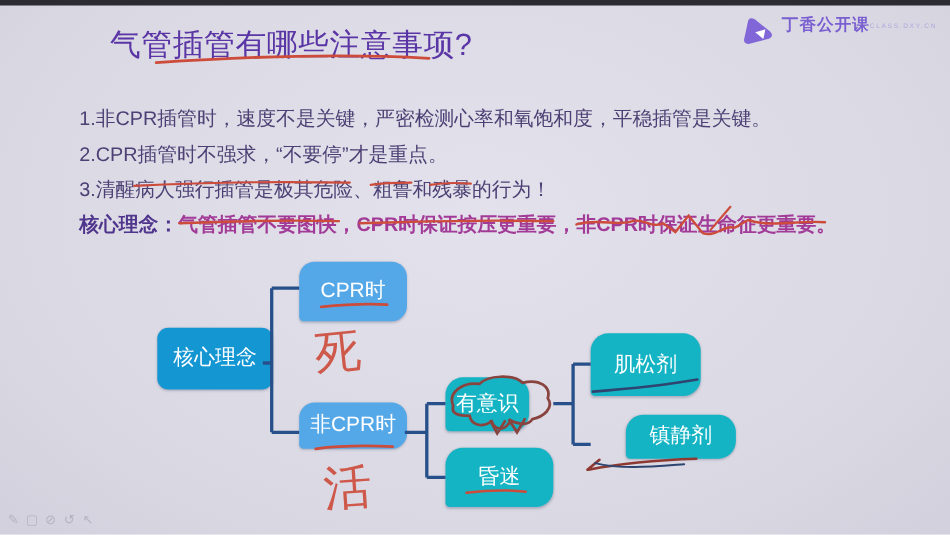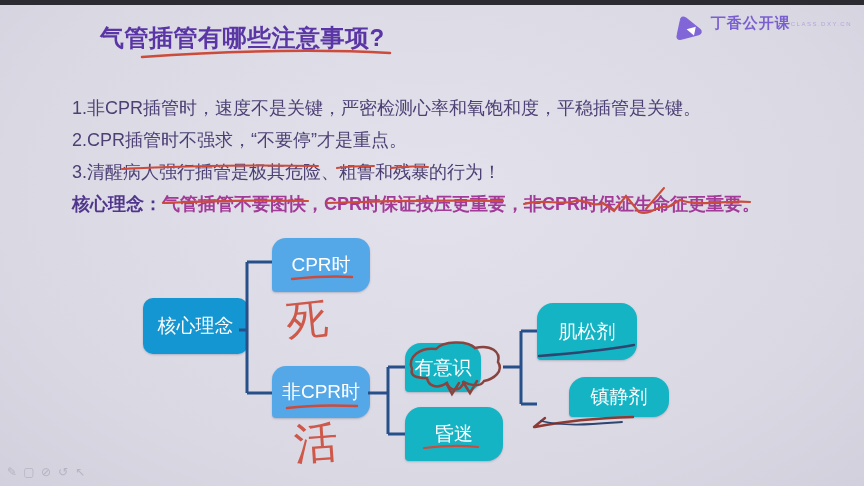--- a/index.html
+++ b/index.html
@@ -5,21 +5,21 @@
   html,body{margin:0;padding:0;}
   body{
     width:864px;height:486px;overflow:hidden;position:relative;
     font-family:"Liberation Sans","DejaVu Sans",sans-serif;
     background:radial-gradient(ellipse at 50% 40%, var(--bg-light) 0%, var(--bg) 70%, var(--bg-dark) 100%);
   }
   .topbar{position:absolute;top:0;left:0;width:864px;height:5px;background:var(--topbar);}
   
   .slide-title{
     position:absolute;left:100px;top:22px;
-    font-size:24px;font-weight:bold;color:var(--title-purple);letter-spacing:0.5px;
+    font-size:28px;font-weight:normal;color:var(--title-purple);letter-spacing:0.5px;
   }
   .logo{position:absolute;right:12px;top:15px;display:flex;align-items:flex-start;gap:6px;}
   .logo-text{display:flex;flex-direction:row;align-items:center;line-height:1;}
   .logo-brand{font-size:15px;color:var(--logo-purple);font-weight:bold;letter-spacing:1px;}
   .logo-sub{font-size:6px;color:var(--logo-sub);letter-spacing:1.5px;margin-top:3px;}
   
   .points{
     position:absolute;left:72px;top:92px;width:740px;
     font-size:18px;color:var(--body-text);
   }
@@ -28,21 +28,21 @@
   .core-label{color:var(--core-label);}
   .core-text{color:var(--core-text);}
   
   .node{
     position:absolute;display:flex;align-items:center;justify-content:center;
     color:#fff;font-size:19px;text-align:center;line-height:1.15;
     box-shadow:0 1px 2px rgba(40,60,90,.25);
   }
   .node-root{left:143px;top:298px;width:97px;height:56px;background:var(--box-blue-dark);border-radius:10px;padding:0 4px;}
   .node-cpr{left:272px;top:238px;width:98px;height:54px;background:var(--box-blue-light);border-radius:14px 14px 14px 4px;}
-  .node-noncpr{left:272px;top:366px;width:98px;height:52px;background:var(--box-blue-light);border-radius:14px 14px 14px 4px;}
+  .node-noncpr{left:272px;top:366px;width:98px;height:42px;background:var(--box-blue-light);border-radius:14px 14px 14px 4px;}
   .node-conscious{left:405px;top:343px;width:76px;height:49px;background:var(--box-teal);border-radius:16px 16px 16px 4px;}
   .node-coma{left:405px;top:407px;width:98px;height:54px;background:var(--box-teal);border-radius:16px 16px 16px 4px;}
   .node-muscle{left:537px;top:303px;width:100px;height:57px;background:var(--box-teal);border-radius:16px 16px 16px 4px;}
   .node-sedative{left:537px;top:377px;width:100px;height:40px;background:var(--box-teal);border-radius:16px 16px 16px 4px;margin-left:32px;}
   
   .hand-char{
     position:absolute;color:var(--red);font-family:"DejaVu Serif","Liberation Serif",serif;
     font-weight:normal;opacity:.9;
   }
   .hand-dead{left:286px;top:292px;font-size:42px;transform:rotate(-6deg);}

